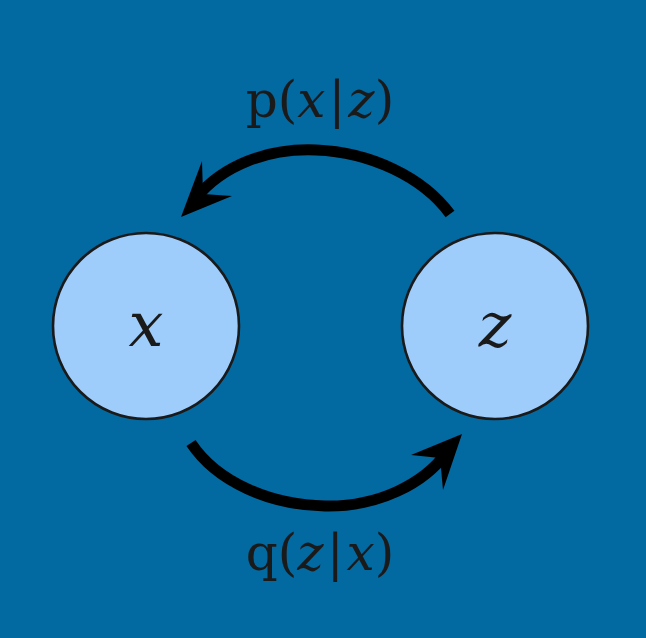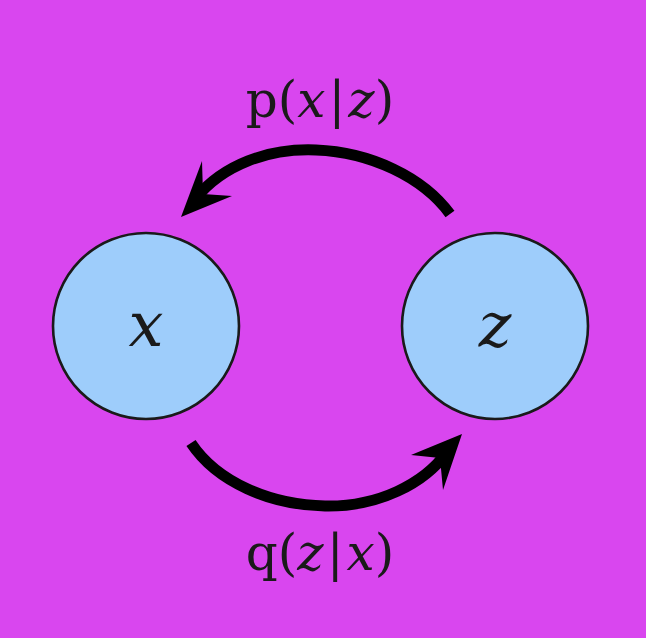--- a/index.html
+++ b/index.html
@@ -11,21 +11,21 @@
   body {
     width: 646px;
     height: 638px;
     overflow: hidden;
     font-family: "Liberation Serif", serif;
   }
   #diagram-root {
     position: relative;
     width: 646px;
     height: 638px;
-    background: #d946ef;
+    background: #0369a1;
   }
   svg#diagram-canvas {
     position: absolute;
     top: 0;
     left: 0;
     width: 646px;
     height: 638px;
     display: block;
   }
   .node-label {

